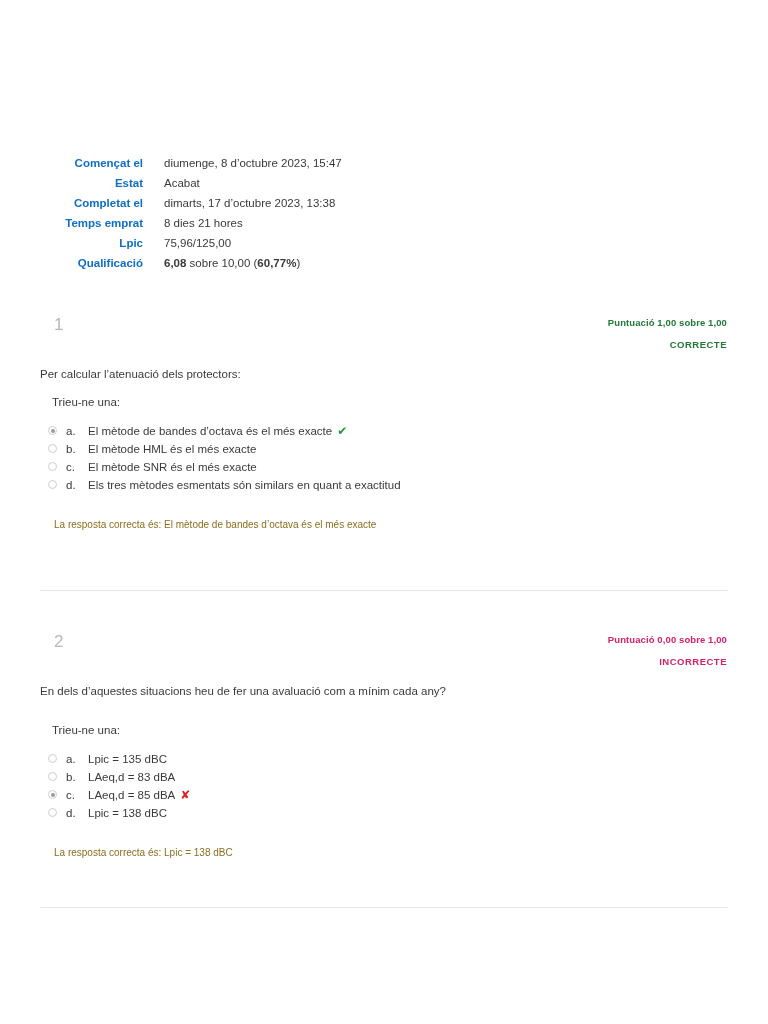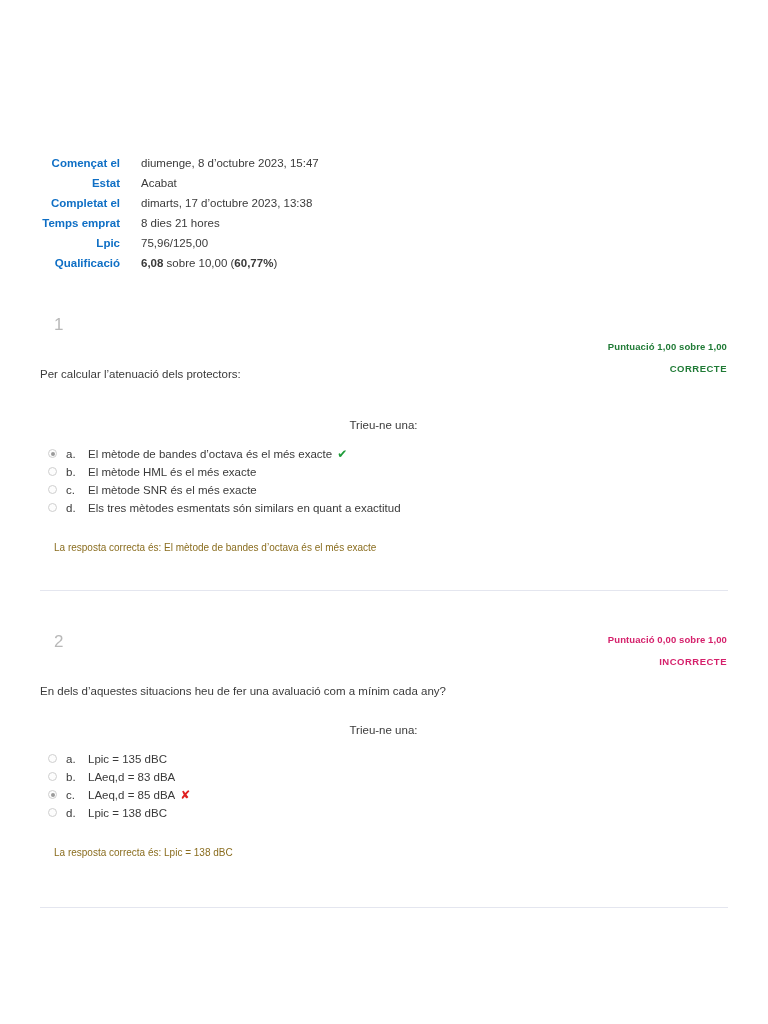--- a/index.html
+++ b/index.html
@@ -25,21 +25,21 @@
     left: 0;
     width: 768px;
   }
   .info-row {
     display: flex;
     align-items: baseline;
     margin-bottom: 6px;
     line-height: 14px;
   }
   .info-label {
-    width: 120px;
+    width: 143px;
     text-align: right;
     font-size: 11.5px;
     font-weight: bold;
     color: #0f6fc5;
     padding-right: 0;
     white-space: nowrap;
   }
   .info-value {
     font-size: 11.5px;
     color: #3a3a3a;
@@ -83,37 +83,36 @@
   .q-state {
     position: absolute;
     right: 41px;
     top: 25px;
     font-size: 9.5px;
     font-weight: bold;
     letter-spacing: 0.5px;
     text-align: center;
     white-space: nowrap;
   }
-  .grade-correct, .state-correct { color: #1f7a35; margin-top: 24px; }
+  .grade-correct, .state-correct { color: #1f7a35; }
   .grade-incorrect, .state-incorrect { color: #d5206b; }
 
   .q-text {
     margin: 0;
     padding: 0 41px 0 40px;
     font-size: 11.5px;
     line-height: 16px;
     color: #3a3a3a;
   }
   .q-prompt {
-    margin: 0;
+    margin: 12px;
     padding: 0 41px 0 40px;
     font-size: 11.5px;
     line-height: 16px;
     color: #3a3a3a;
-    text-align: center;
   }
 
   .answers {
     list-style: none;
     margin: 0;
     padding: 0;
   }
   .answer {
     display: flex;
     align-items: flex-start;
@@ -215,21 +214,21 @@
     <div class="info-value"><b>6,08</b><span> sobre 10,00 (</span><b>60,77%</b><span>)</span></div>
   </div>
 </div>
 
 <div class="question" id="question-1">
   <div class="q-head">
     <div class="q-number">1</div>
     <div class="q-grade grade-correct">Puntuació 1,00 sobre 1,00</div>
     <div class="q-state state-correct">CORRECTE</div>
   </div>
-  <p class="q-text" style="margin-bottom:35px;">Per calcular l’atenuació dels protectors:</p>
+  <p class="q-text" style="margin-bottom:7px;">Per calcular l’atenuació dels protectors:</p>
   <p class="q-prompt" style="margin-bottom:12px;">Trieu-ne una:</p>
   <ul class="answers">
     <li class="answer">
       <span class="radio checked"></span>
       <span class="ans-letter">a.</span>
       <span class="ans-text">El mètode de bandes d’octava és el més exacte</span>
       <span class="mark mark-correct">✔</span>
     </li>
     <li class="answer">
       <span class="radio"></span>

